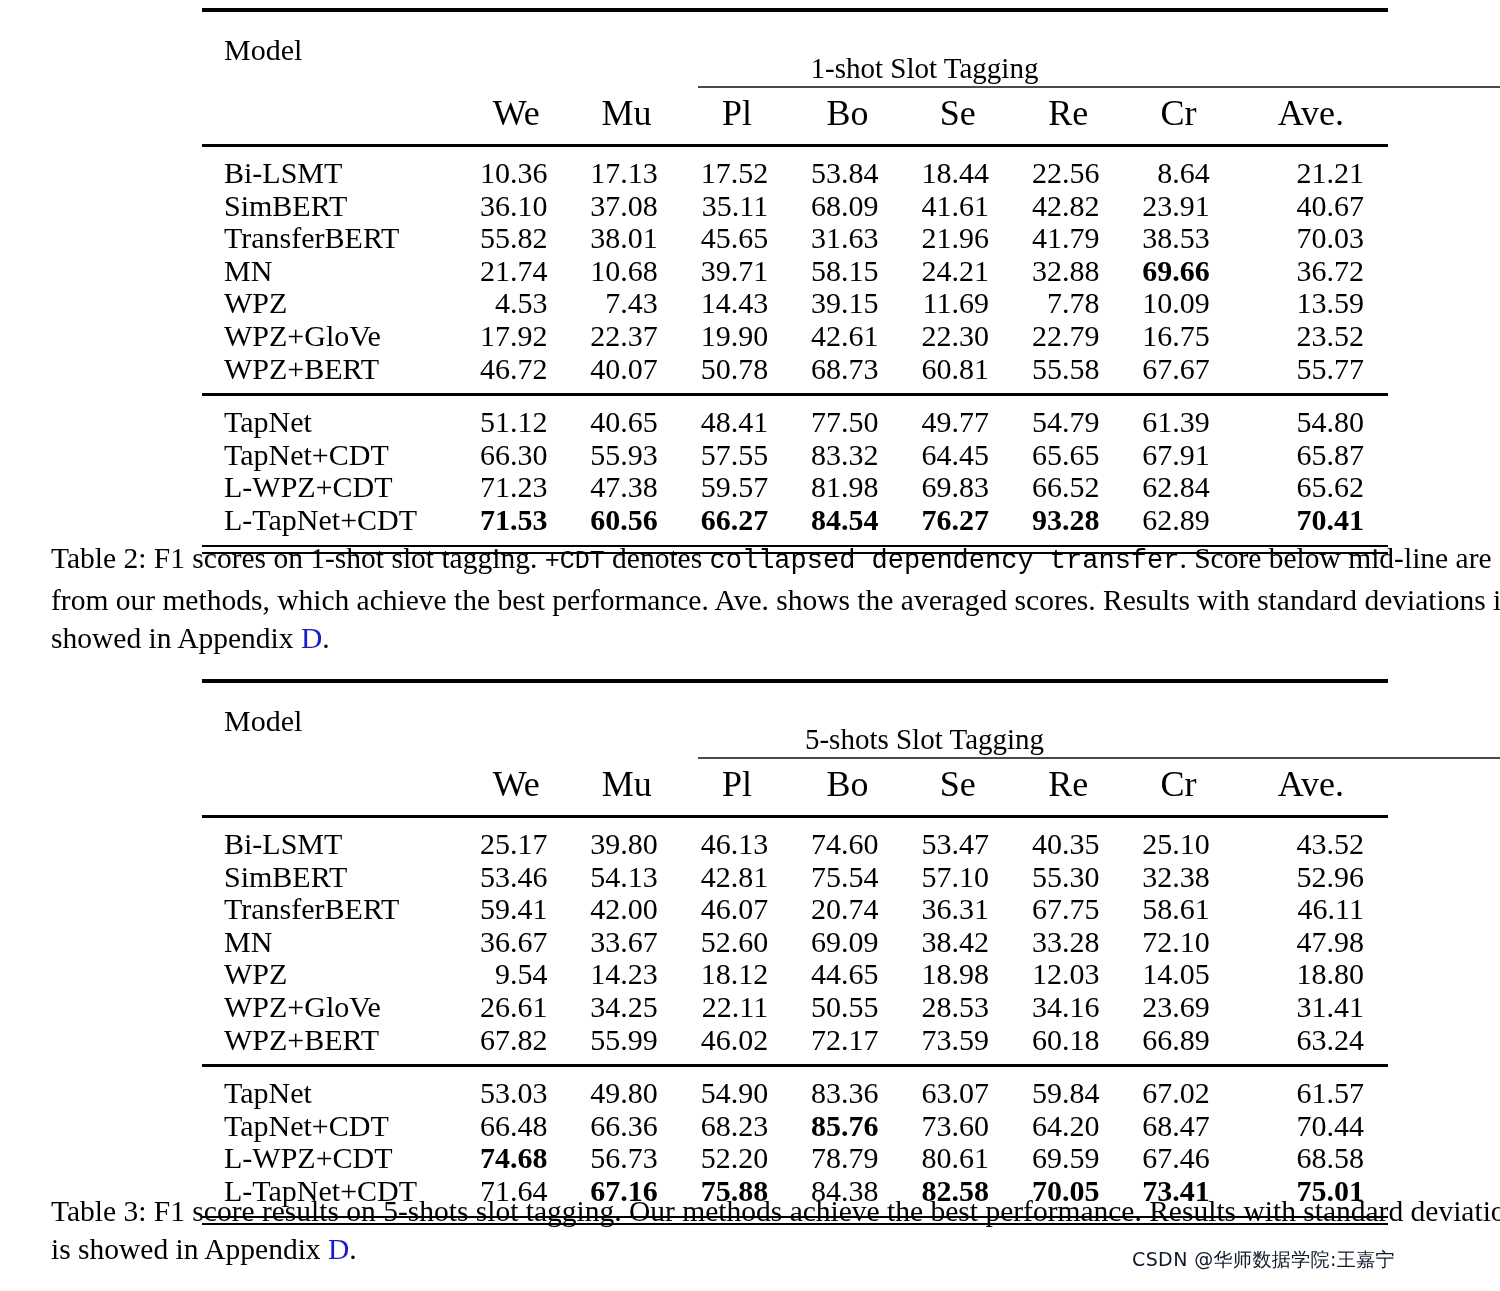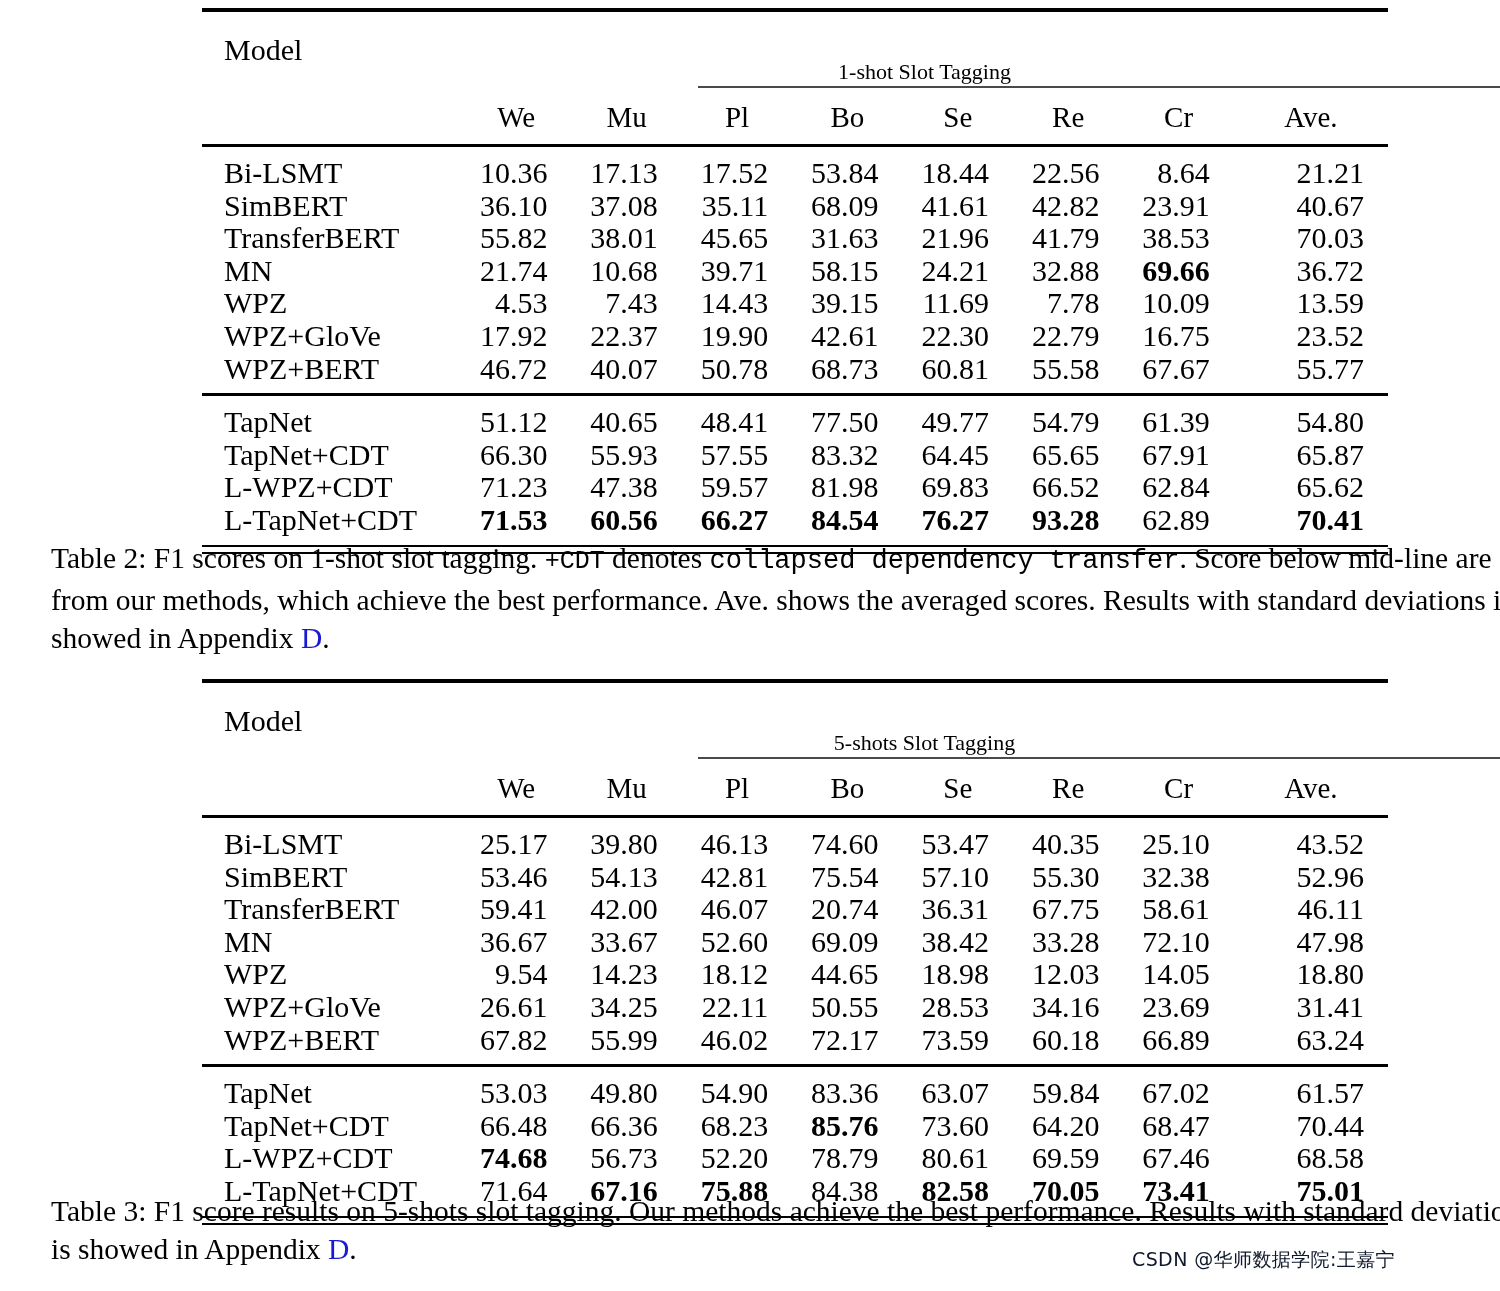--- a/index.html
+++ b/index.html
@@ -77,27 +77,27 @@
   
   .hdr-model {
     font-weight: bold;
     font-size: 30px;
     text-align: left;
     padding-left: 22px !important;
     white-space: nowrap;
   }
   .hdr-group {
     font-weight: bold;
-    font-size: 22px;
+    font-size: 29px;
     text-align: center;
     white-space: nowrap;
   }
   .hdr-col {
     font-weight: bold;
-    font-size: 29px;
+    font-size: 36px;
     text-align: center;
     white-space: nowrap;
   }
 
   
   .cell-model {
     font-size: 30px;
     text-align: left;
     padding-left: 22px !important;
     white-space: nowrap;

